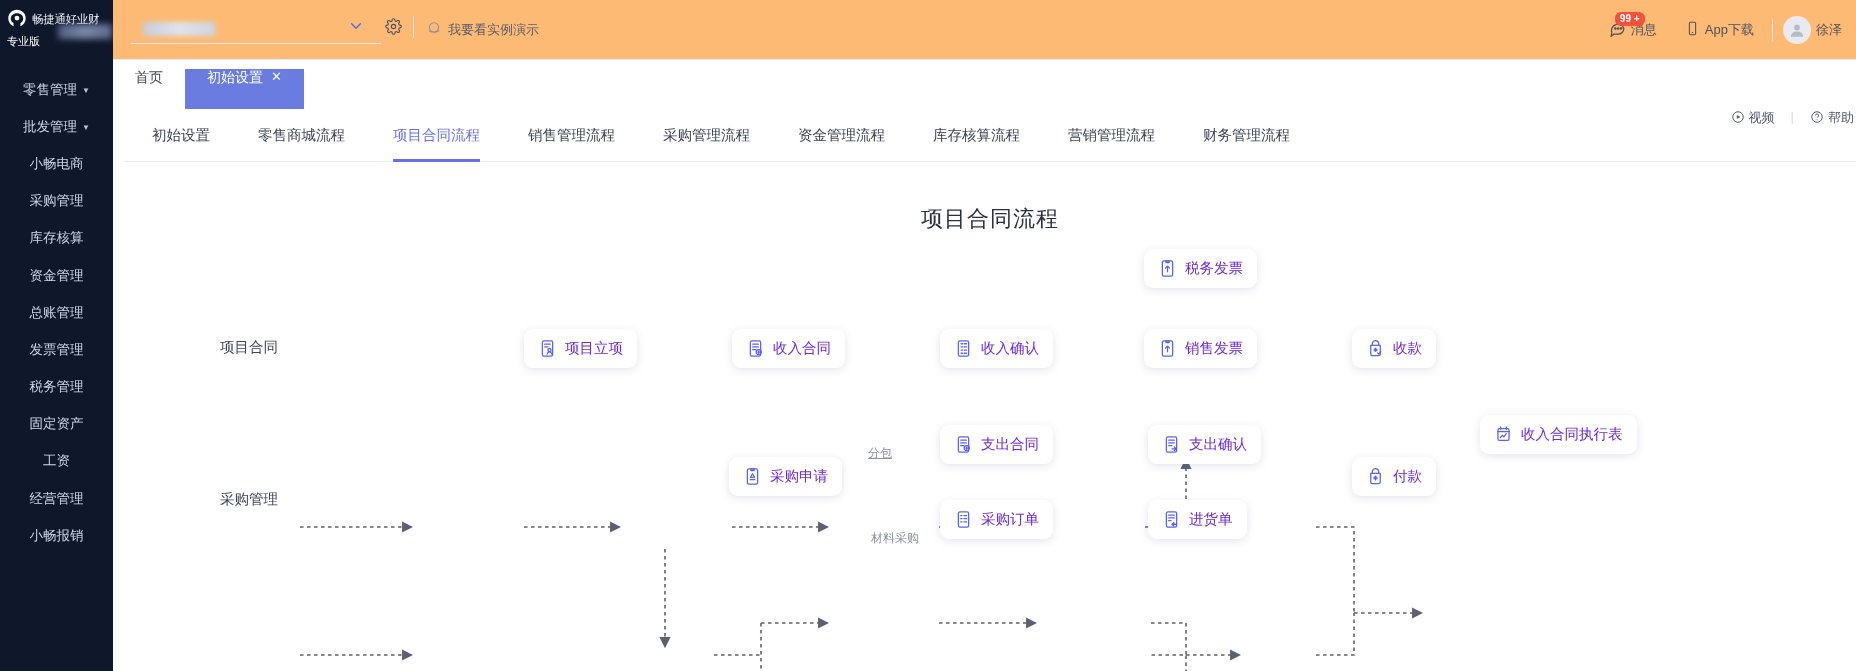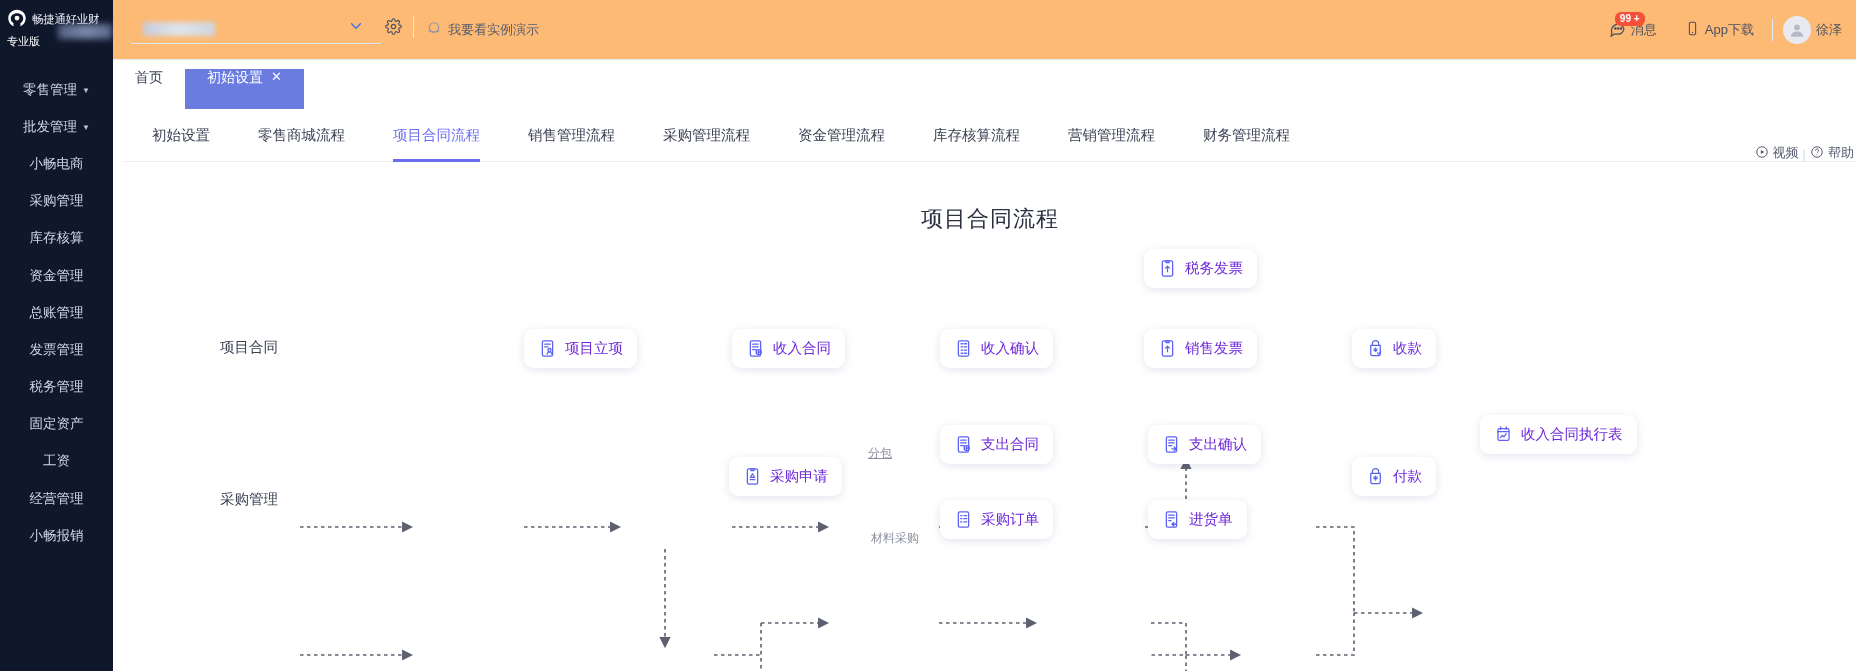--- a/index.html
+++ b/index.html
@@ -92,22 +92,22 @@
   .subtab{
     font-size:14.5px;color:#3c4254;padding:0 0 0 0;margin:0 24px;cursor:pointer;
     height:53px;display:flex;align-items:center;position:relative;white-space:nowrap;
   }
   .subtab:first-child{margin-left:28px;}
   .subtab.active{color:#6a6ff0;}
   .subtab.active:after{
     content:"";position:absolute;left:0;right:0;bottom:0;height:2.5px;background:#6a6ff0;
   }
   .subtab-right{
-    position:absolute;right:0px;top:0;height:53px;display:flex;align-items:flex-end;
-    gap:4px;font-size:13px;color:#555c6e;padding-right:2px;
+    position:absolute;right:0px;top:0;height:53px;display:flex;align-items:flex-start;
+    gap:16px;font-size:13px;color:#555c6e;padding-right:2px;
   }
   .sr-item{display:flex;align-items:center;gap:4px;cursor:pointer;white-space:nowrap;}
   .sr-sep{color:#d8dbe4;}
 
   .flow-title{
     text-align:center;font-size:22px;color:#2b3040;margin-top:42px;letter-spacing:1px;
   }
 
   
   .canvas{position:absolute;left:0;top:110px;width:1732px;height:450px;}

